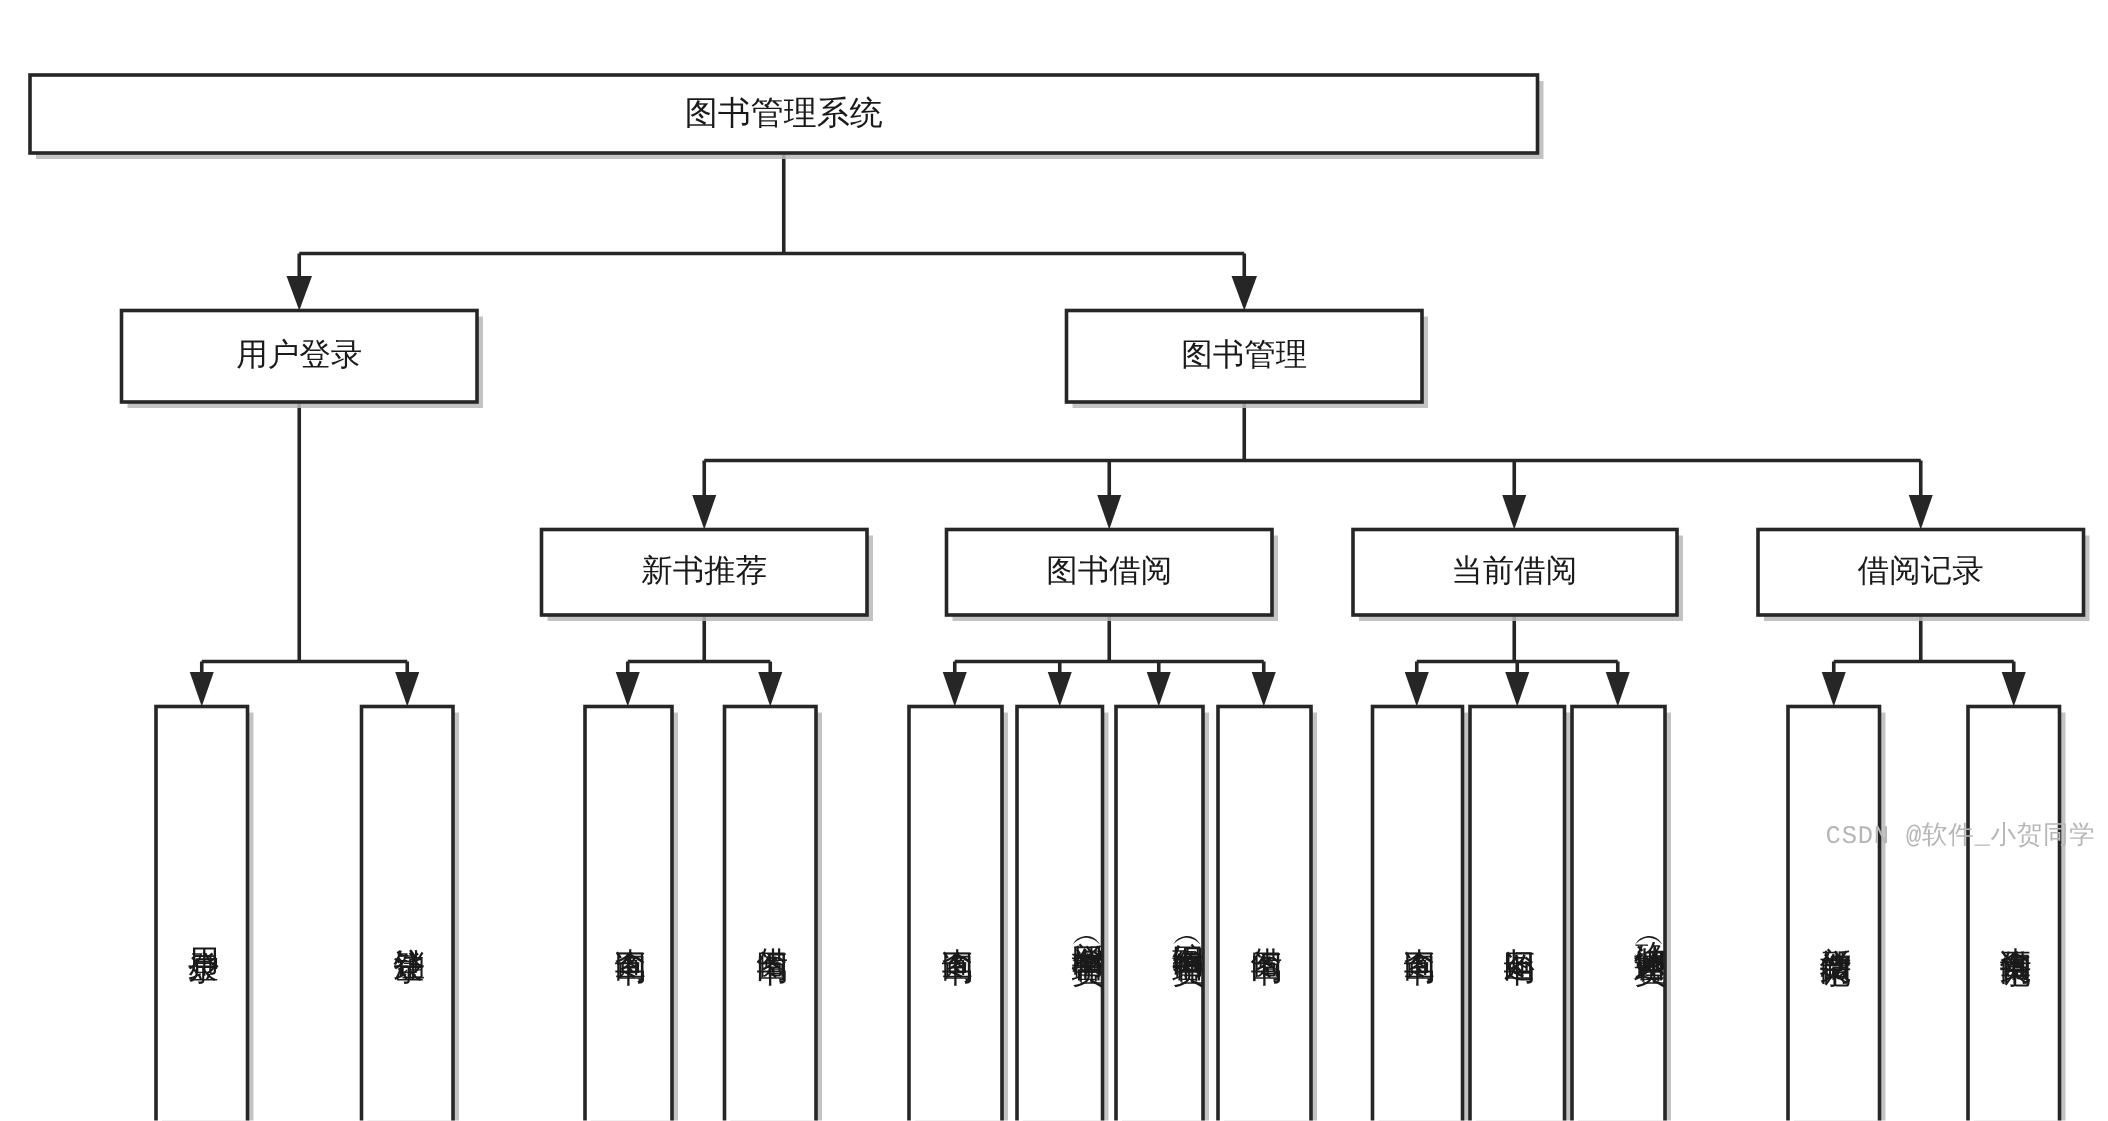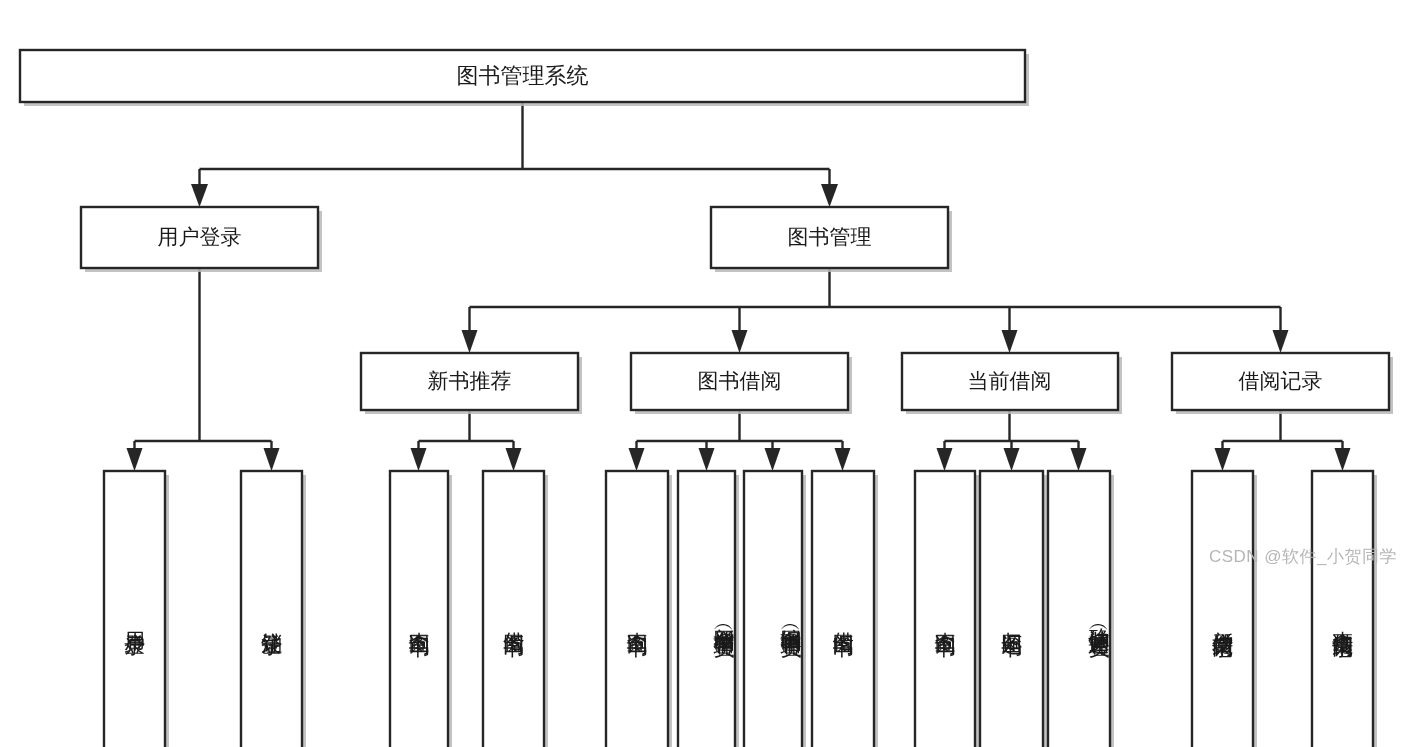--- a/index.html
+++ b/index.html
@@ -74,21 +74,21 @@
     display: flex;
     align-items: center;
     justify-content: center;
     white-space: nowrap;
     pointer-events: none;
   }
   .watermark {
     position: absolute;
     right: 8px;
     bottom: 5px;
-    font-family: Liberation Sans, sans-serif;
+    font-family: Liberation Mono, monospace;
     font-size: 17px;
     color: #b6b6b6;
     letter-spacing: 0.5px;
     white-space: nowrap;
   }
 </style>
 </head>
 <body>
 
 <div id="diagram-root">

